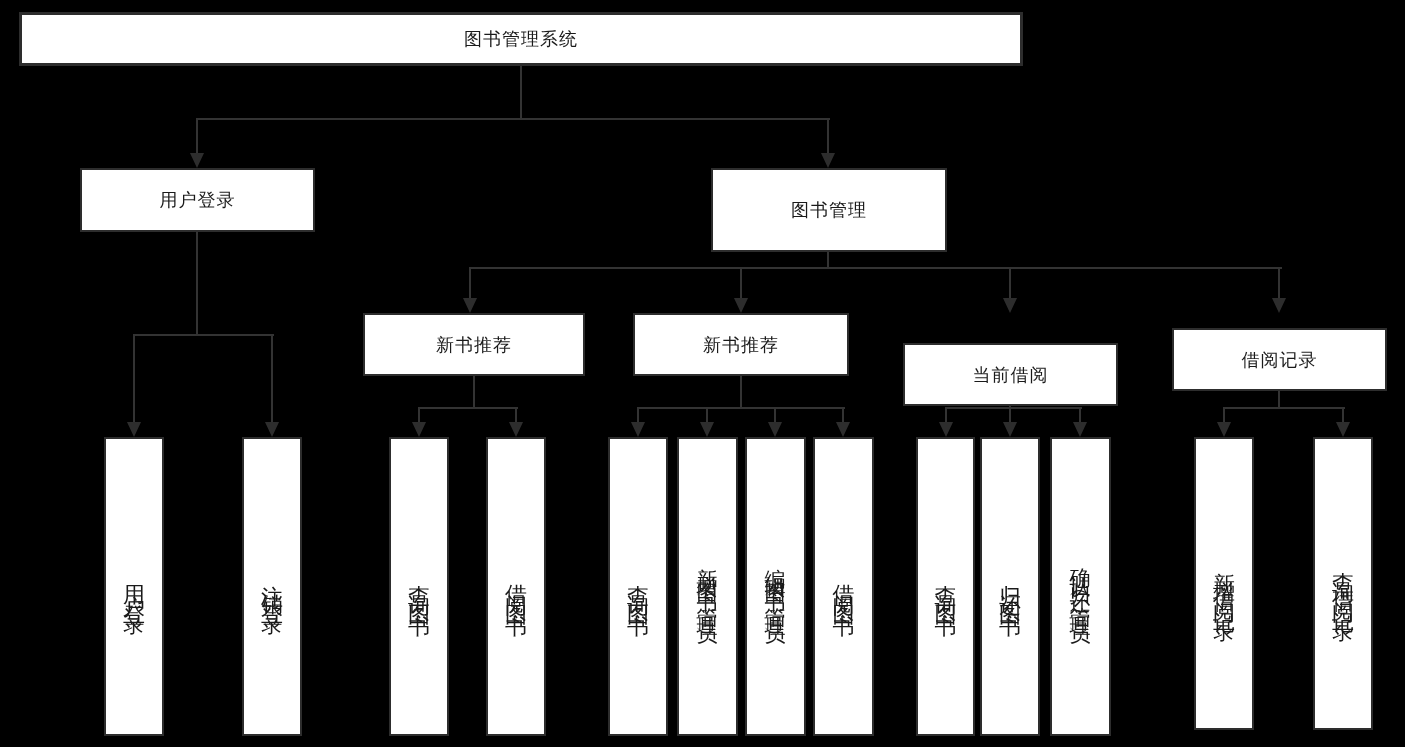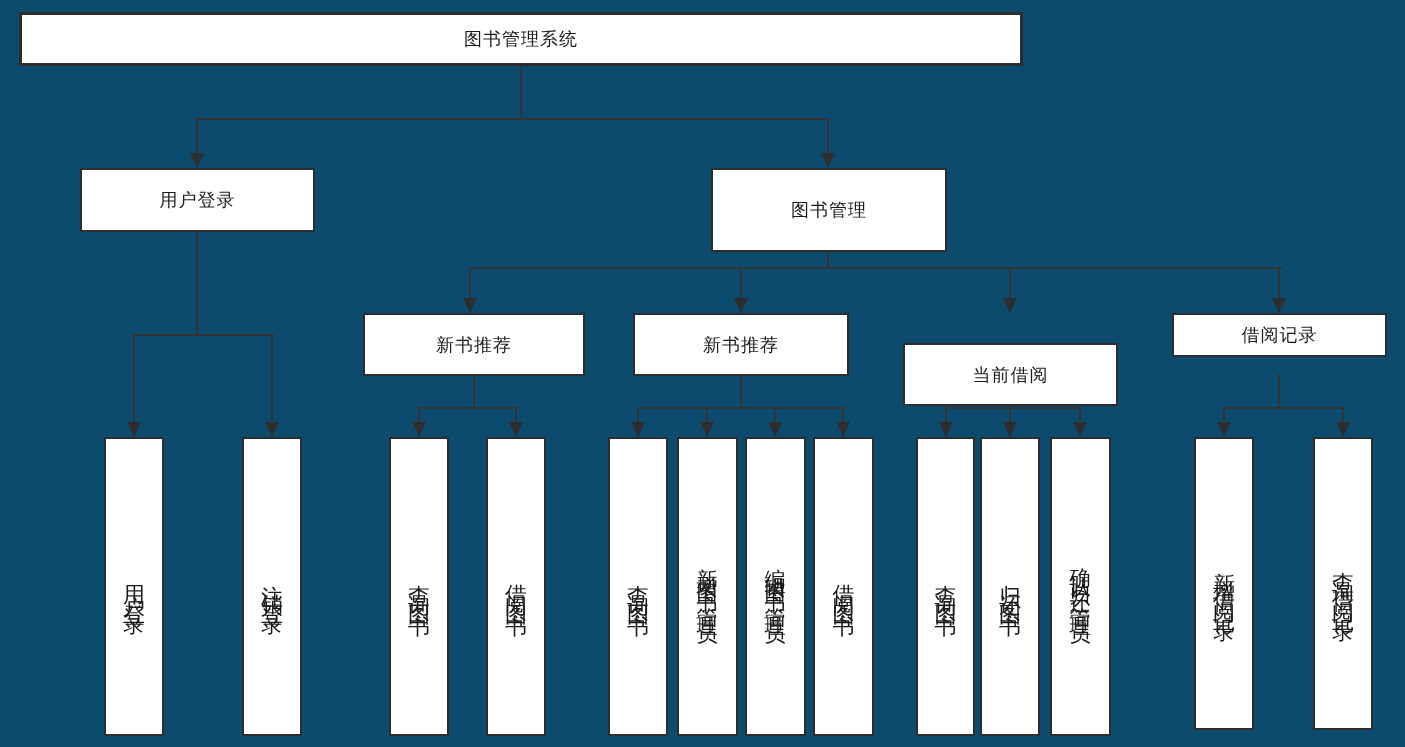--- a/index.html
+++ b/index.html
@@ -1,20 +1,20 @@
 <!DOCTYPE html>
 <html><head>
 <meta charset="utf-8">
 <style>
   html,body{margin:0;padding:0;background:#ffffff;}
   #stage{
     position:relative;
     width:1405px;
     height:747px;
-    background:#0c4a6e;
+    background:#000000;
     font-family:"Liberation Sans","DejaVu Sans",sans-serif;
     overflow:hidden;
   }
   .box{
     position:absolute;
     background:#ffffff;
     border:2px solid #2d2d2d;
     box-sizing:border-box;
     display:flex;
     align-items:center;
@@ -99,21 +99,21 @@
 
   <div class="box" style="left:363px;top:313px;width:222px;height:63px;">
     <span>新书推荐</span>
   </div>
   <div class="box" style="left:633px;top:313px;width:216px;height:63px;">
     <span>新书推荐</span>
   </div>
   <div class="box" style="left:903px;top:313px;width:215px;height:63px;margin-top:30px;">
     <span>当前借阅</span>
   </div>
-  <div class="box" style="left:1172px;top:313px;width:215px;height:44px;font-family:Liberation Serif, serif;">
+  <div class="box" style="left:1172px;top:328px;width:215px;height:63px;font-family:Liberation Serif, serif;">
     <span>借阅记录</span>
   </div>
 
   <div class="vline" style="left:473px;top:374px;height:34px;"></div>
   <div class="hline" style="left:418px;top:407px;width:100px;"></div>
   <div class="vline" style="left:418px;top:407px;height:17px;"></div>
   <div class="vline" style="left:515px;top:407px;height:17px;"></div>
   <div class="arrow" style="left:412px;top:422px;"></div>
   <div class="arrow" style="left:509px;top:422px;"></div>
 

